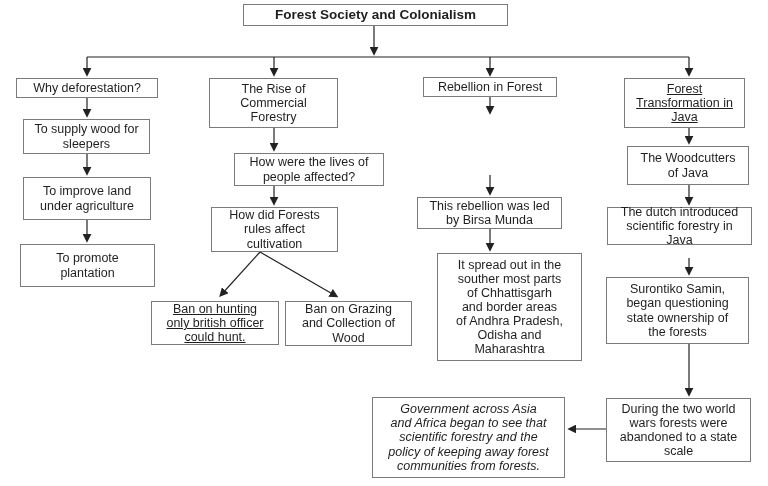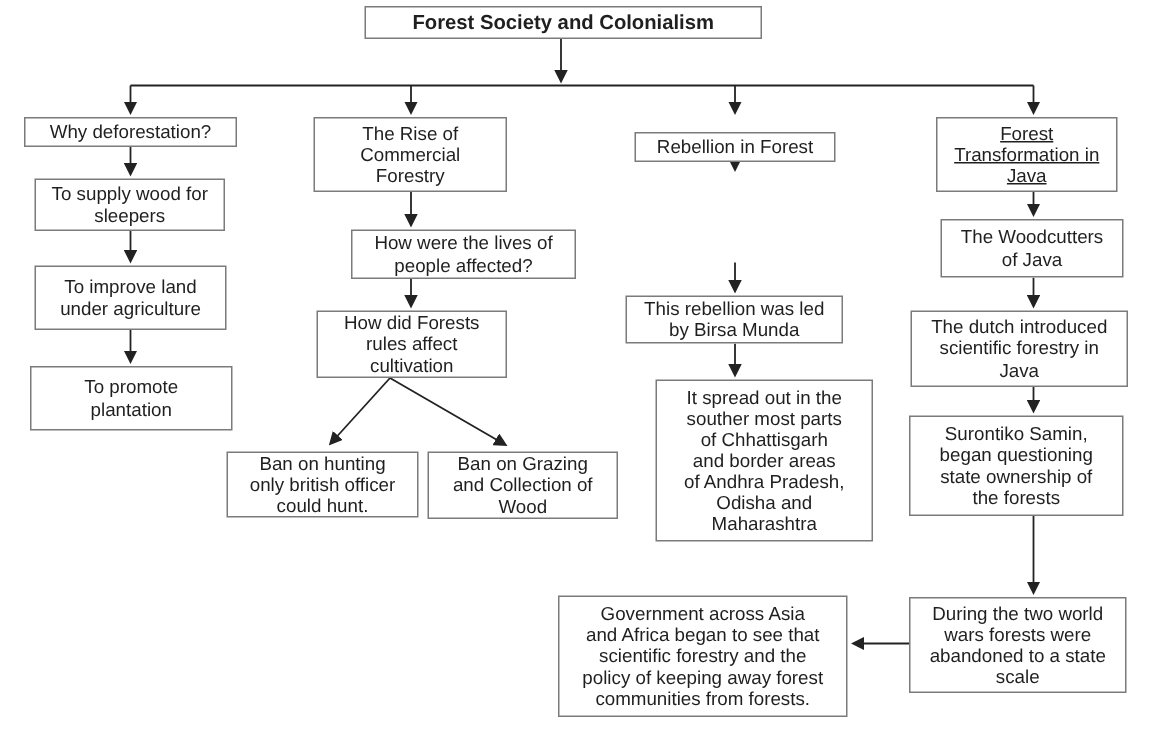--- a/index.html
+++ b/index.html
@@ -24,32 +24,32 @@
     white-space:pre-line;
   }
   #title{left:243px;top:4px;width:265px;height:22px;font-weight:bold;font-size:13.5px;}
   #a1{left:16px;top:78px;width:142px;height:20px;}
   #a2{left:23px;top:119px;width:127px;height:35px;}
   #a3{left:23px;top:177px;width:128px;height:43px;}
   #a4{left:20px;top:244px;width:135px;height:43px;}
   #b1{left:209px;top:78px;width:129px;height:50px;}
   #b2{left:199px;top:153px;width:150px;height:33px;margin-left:35px;}
   #b3{left:211px;top:207px;width:127px;height:45px;}
-  #b4{left:151px;top:301px;width:128px;height:44px;}
+  #b4{left:151px;top:301px;width:128px;height:44px;text-decoration:underline;}
   #b5{left:285px;top:301px;width:127px;height:45px;}
-  #c1{left:423px;top:88px;width:134px;height:20px;}
+  #c1{left:423px;top:77px;width:134px;height:20px;}
   #c2{left:417px;top:115px;width:145px;height:60px;}
   #c3{left:417px;top:197px;width:145px;height:32px;}
   #c4{left:437px;top:253px;width:145px;height:108px;}
   #d1{left:624px;top:78px;width:121px;height:50px;text-decoration:underline;}
   #d2{left:627px;top:146px;width:122px;height:39px;}
-  #d3{left:607px;top:207px;width:145px;height:51px;}
+  #d3{left:607px;top:207px;width:145px;height:38px;}
   #d4{left:606px;top:277px;width:143px;height:67px;}
   #d5{left:606px;top:398px;width:145px;height:64px;}
-  #e1{left:372px;top:397px;width:193px;height:81px;}
+  #e1{left:372px;top:397px;width:193px;height:81px;font-style:italic;}
 </style>
 </head>
 <body>
 
 <div class="canvas">
 
   <svg class="connectors" viewBox="0 0 768 486" xmlns="http://www.w3.org/2000/svg">
     <defs>
       <marker id="arw" viewBox="0 0 10 10" refX="7" refY="5" markerWidth="7.5" markerHeight="7.5" orient="auto">
         <path class="arrowhead" d="M0,0 L10,5 L0,10 Z"></path>

